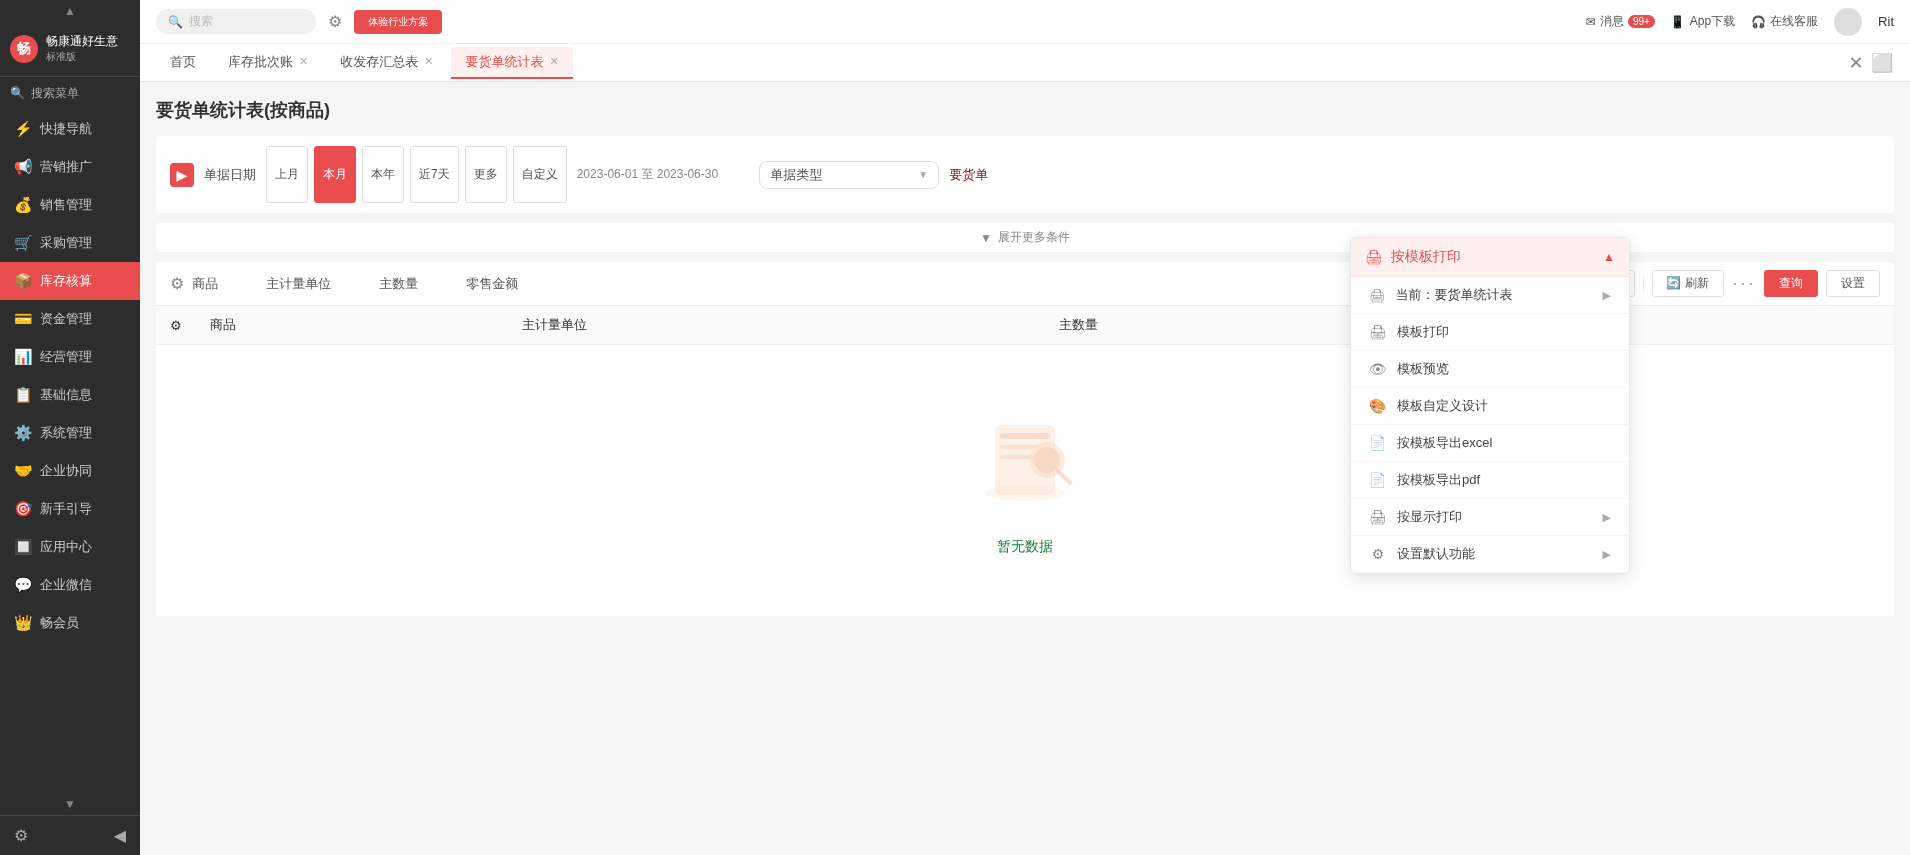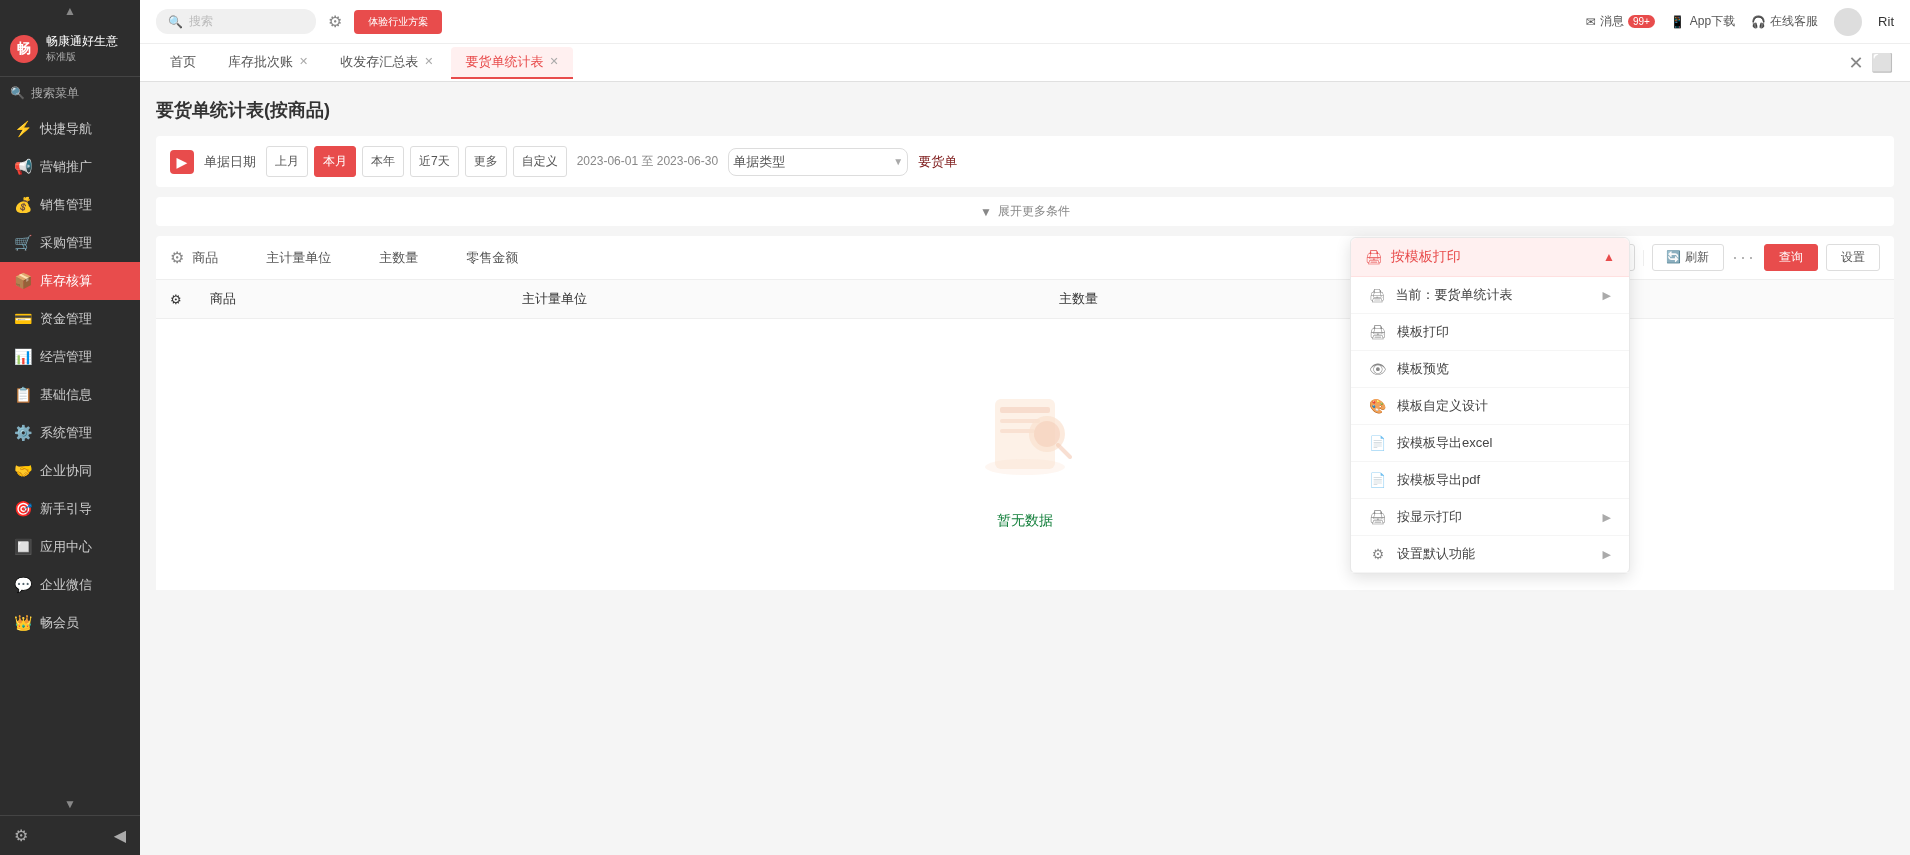--- a/index.html
+++ b/index.html
@@ -151,40 +151,41 @@
       width: 24px; height: 24px;
       background: #e84c4c;
       color: white;
       border-radius: 4px;
       display: flex; align-items: center; justify-content: center;
       cursor: pointer; font-size: 14px;
     }
     .filter-label { color: #555; font-size: 13px; }
     .filter-date-options { display: flex; align-items: center; gap: 6px; }
     .date-btn {
-      padding: 6px 8px;
+      padding: 19px 8px;
       border: 1px solid #ddd;
       border-radius: 3px;
       background: #fff;
       font-size: 12px;
       color: #555;
       cursor: pointer;
     }
     .date-btn.active { background: #e84c4c; color: white; border-color: #e84c4c; }
     .date-range { font-size: 12px; color: #888; }
     .filter-type-select {
       display: flex; align-items: center; gap: 6px;
       border: 1px solid #ddd;
       border-radius: 8px;
-      padding: 4px 4px;
+      padding: 4px 10px;
       background: #fff;
       font-size: 13px;
       color: #555;
       cursor: pointer;
       min-width: 180px;
+      margin-left: 31px;
     }
     .filter-type-select .arrow { color: #aaa; font-size: 10px; }
     .filter-yaohuodan { color: #7f1d1d; font-size: 13px; }
 
     
     .expand-more-bar {
       display: flex; align-items: center; justify-content: center;
       background: #fff;
       border-radius: 4px;
       padding: 6px;

